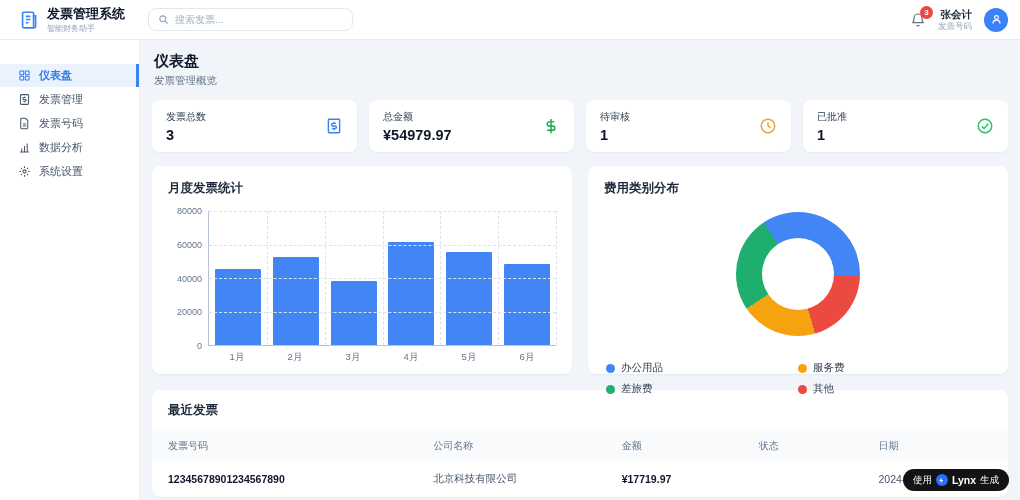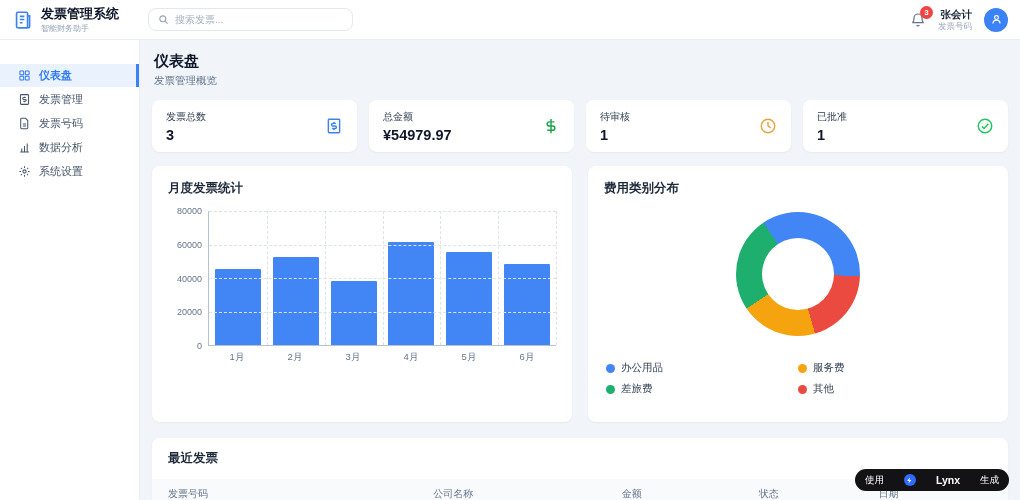--- a/index.html
+++ b/index.html
@@ -2,21 +2,21 @@
 <html><head>
 <meta charset="utf-8">
 <style>
   * { margin:0; padding:0; box-sizing:border-box; }
   html,body { width:1020px; height:500px; overflow:hidden;
     font-family:"Liberation Sans","DejaVu Sans",sans-serif; background:#f1f5f9; color:#0f172a; }
 
   
   .header { position:absolute; left:0; top:0; width:1020px; height:40px; background:#fff;
     border-bottom:1px solid #e8edf3; display:flex; align-items:center; z-index:5; }
-  .brand { width:140px; display:flex; align-items:center; gap:7px; padding-left:12px; }
+  .brand { width:140px; display:flex; align-items:center; gap:7px; padding-left:18px; }
   .brand-logo { color:#3b82f6; display:flex; }
   .brand-text .t1 { font-size:13px; font-weight:bold; color:#0f172a; white-space:nowrap; }
   .brand-text .t2 { font-size:8px; color:#94a3b8; white-space:nowrap; }
   .search-box { margin-left:8px; width:205px; height:23px; border:1px solid #e2e8f0; border-radius:8px;
     display:flex; align-items:center; gap:6px; padding:0 9px; background:#fff; }
   .search-box svg { color:#94a3b8; flex:0 0 auto; }
   .search-box input { border:none; outline:none; font-size:10px; width:100%; color:#334155;
     font-family:inherit; background:transparent; }
   .search-box input::placeholder { color:#a5b1c2; }
   .header-right { margin-left:auto; display:flex; align-items:center; gap:12px; padding-right:12px; }
@@ -45,21 +45,21 @@
   .page-subtitle { font-size:10.5px; color:#64748b; margin-top:3px; }
 
   .stats-row { display:flex; gap:12px; }
   .stat-card { flex:1; background:#fff; border-radius:8px; height:52px; padding:9px 14px;
     display:flex; align-items:center; justify-content:space-between; box-shadow:0 1px 2px rgba(15,23,42,.05); }
   .stat-label { font-size:10px; color:#334155; margin-bottom:3px;font-family:Liberation Mono, monospace; }
   .stat-value { font-size:14.5px; font-weight:bold; color:#0f172a; }
   .stat-icon { display:flex; }
 
   .charts-row { display:flex; gap:16px; margin-top:14px; }
-  .chart-card { flex:1; background:#fff; border-radius:8px; height:256px; padding:14px 16px;
+  .chart-card { flex:1; background:#fff; border-radius:8px; height:208px; padding:14px 16px;
     box-shadow:0 1px 2px rgba(15,23,42,.05); }
   .chart-title { font-size:12.5px; font-weight:bold; color:#1e293b; }
 
   
   .bar-wrap { display:flex; margin-top:14px; }
   .y-axis { width:40px; position:relative; height:135px; }
   .y-tick { position:absolute; right:6px; transform:translateY(-50%); font-size:9px; color:#64748b; }
   .plot { flex:1; position:relative; height:135px; border-left:1px solid #b6c2d2; border-bottom:1px solid #b6c2d2; }
   .gridline-h { position:absolute; left:0; right:0; border-top:1px dashed #dbe2ec; }
   .gridline-v { position:absolute; top:0; bottom:0; border-left:1px dashed #dbe2ec; }
@@ -83,21 +83,21 @@
   table { width:100%; border-collapse:collapse; }
   thead tr { background:#f8fafc; }
   th { text-align:left; font-size:10px; color:#64748b; font-weight:normal; padding:8px 16px; }
   td { font-size:10.5px; padding:11px 16px; color:#475569; }
   td.c-invoice { font-weight:bold; color:#0f172a; }
   td.c-amount { font-weight:bold; color:#0f172a; }
   .col-invoice{width:31%;} .col-company{width:22%;} .col-amount{width:16%;} .col-status{width:14%;} .col-date{width:17%;}
 
   
   .lynx-badge { position:fixed; right:11px; bottom:9px; background:#131316; color:#fff; border-radius:13px;
-    height:22px; display:flex; align-items:center; gap:20px; padding:0 10px; font-size:9.5px; z-index:20; cursor:pointer; }
+    height:22px; display:flex; align-items:center; gap:4px; padding:0 10px; font-size:9.5px; z-index:20; cursor:pointer; }
   .lynx-badge .brand-b { font-weight:bold; font-size:10.5px; }
   .lynx-logo { width:12px; height:12px; border-radius:50%; background:#2f6bff; color:#fff;
     display:flex; align-items:center; justify-content:center; font-size:8px; }
 </style>
 </head>
 <body>
 
 <div class="header">
   <div class="brand">
     <span class="brand-logo">

